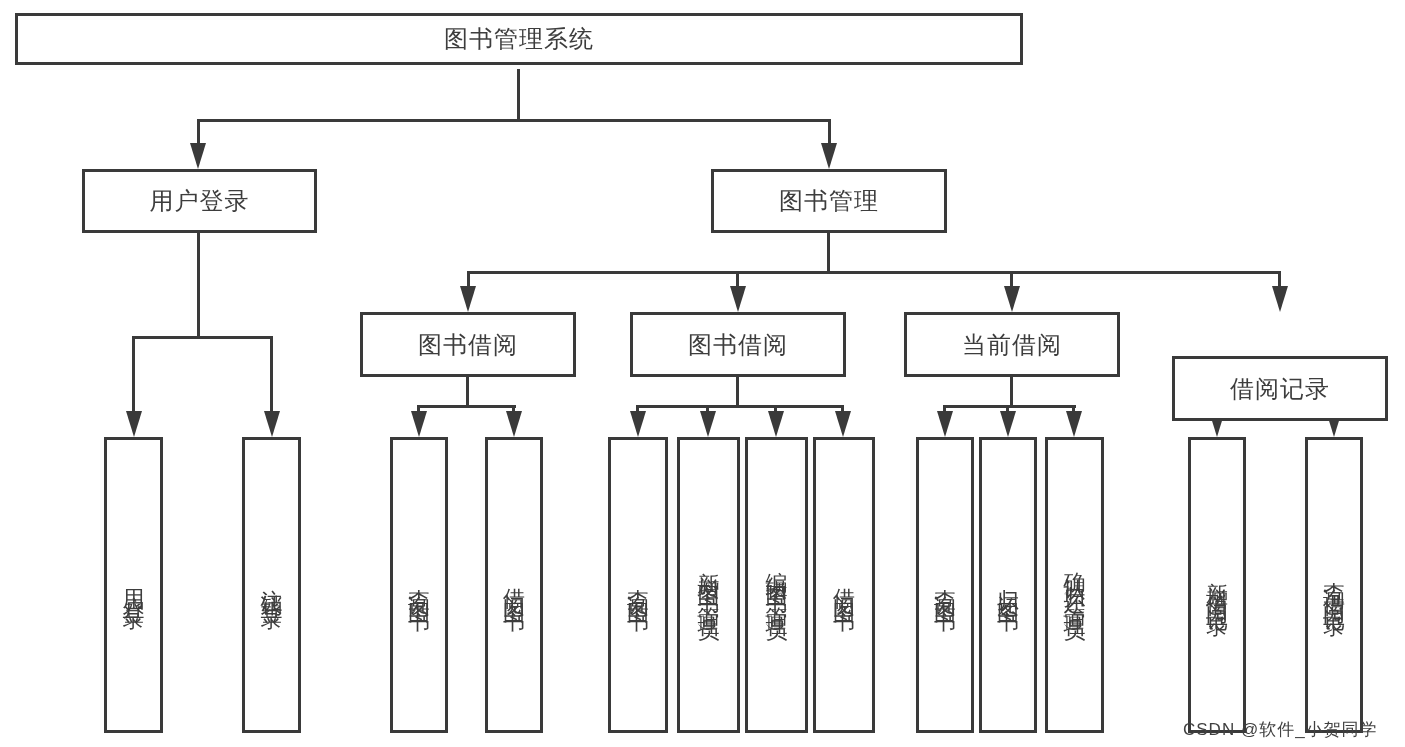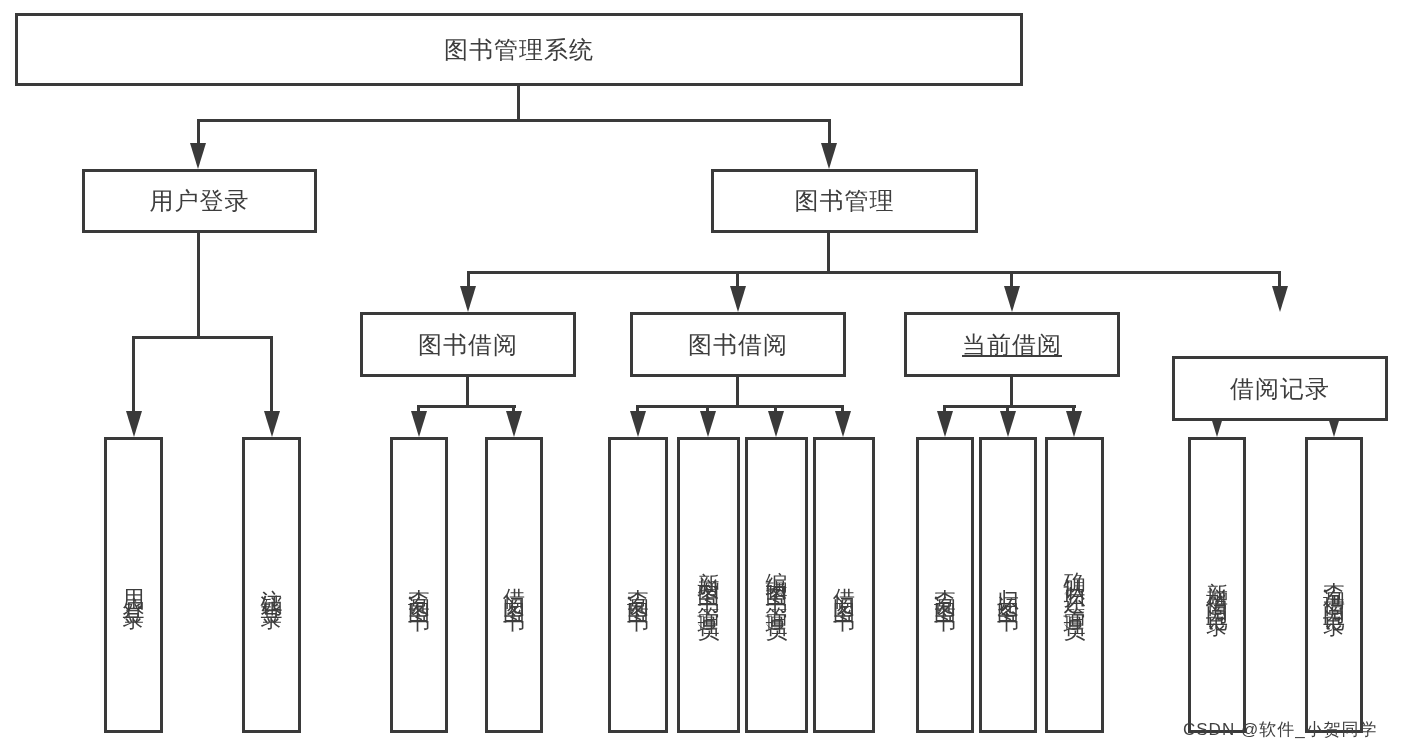--- a/index.html
+++ b/index.html
@@ -44,35 +44,35 @@
     letter-spacing:1px;
     z-index:3;
     white-space:nowrap;
   }
 </style>
 </head>
 <body>
 
 <div id="canvas">
 
-  <div class="box hbox" style="left:15px;top:13px;width:1008px;height:73px;">
+  <div class="box hbox" style="left:15px;top:13px;width:1008px;height:52px;">
     <span>图书管理系统</span>
   </div>
 
   <div class="vl" style="left:517px;top:69px;height:51px;"></div>
   <div class="hl" style="left:197px;top:119px;width:634px;"></div>
   <div class="vl" style="left:197px;top:119px;height:30px;"></div>
   <div class="arrow" style="left:190px;top:143px;"></div>
   <div class="vl" style="left:828px;top:119px;height:30px;"></div>
   <div class="arrow" style="left:821px;top:143px;"></div>
 
   <div class="box hbox" style="left:82px;top:169px;width:235px;height:64px;">
     <span>用户登录</span>
   </div>
-  <div class="box hbox" style="left:711px;top:169px;width:267px;height:64px;font-family:Liberation Mono, monospace;">
+  <div class="box hbox" style="left:711px;top:169px;width:236px;height:64px;font-family:Liberation Mono, monospace;">
     <span>图书管理</span>
   </div>
 
   <div class="vl" style="left:197px;top:233px;height:104px;"></div>
   <div class="hl" style="left:132px;top:336px;width:141px;"></div>
   <div class="vl" style="left:132px;top:336px;height:78px;"></div>
   <div class="arrow" style="left:126px;top:411px;"></div>
   <div class="vl" style="left:270px;top:336px;height:78px;"></div>
   <div class="arrow" style="left:264px;top:411px;"></div>
 
@@ -86,21 +86,21 @@
   <div class="arrow" style="left:1004px;top:286px;"></div>
   <div class="vl" style="left:1278px;top:271px;height:18px;"></div>
   <div class="arrow" style="left:1272px;top:286px;"></div>
 
   <div class="box hbox" style="left:360px;top:312px;width:216px;height:65px;">
     <span>图书借阅</span>
   </div>
   <div class="box hbox" style="left:630px;top:312px;width:216px;height:65px;">
     <span>图书借阅</span>
   </div>
-  <div class="box hbox" style="left:904px;top:312px;width:216px;height:65px;text-decoration:underline;">
+  <div class="box hbox" style="left:904px;top:312px;width:216px;height:65px;">
     <span>当前借阅</span>
   </div>
   <div class="box hbox" style="left:1172px;top:312px;width:216px;height:65px;margin-top:44px;">
     <span>借阅记录</span>
   </div>
 
   <div class="vl" style="left:466px;top:377px;height:31px;"></div>
   <div class="hl" style="left:417px;top:405px;width:99px;"></div>
   <div class="vl" style="left:417px;top:405px;height:9px;"></div>
   <div class="arrow" style="left:411px;top:411px;"></div>

